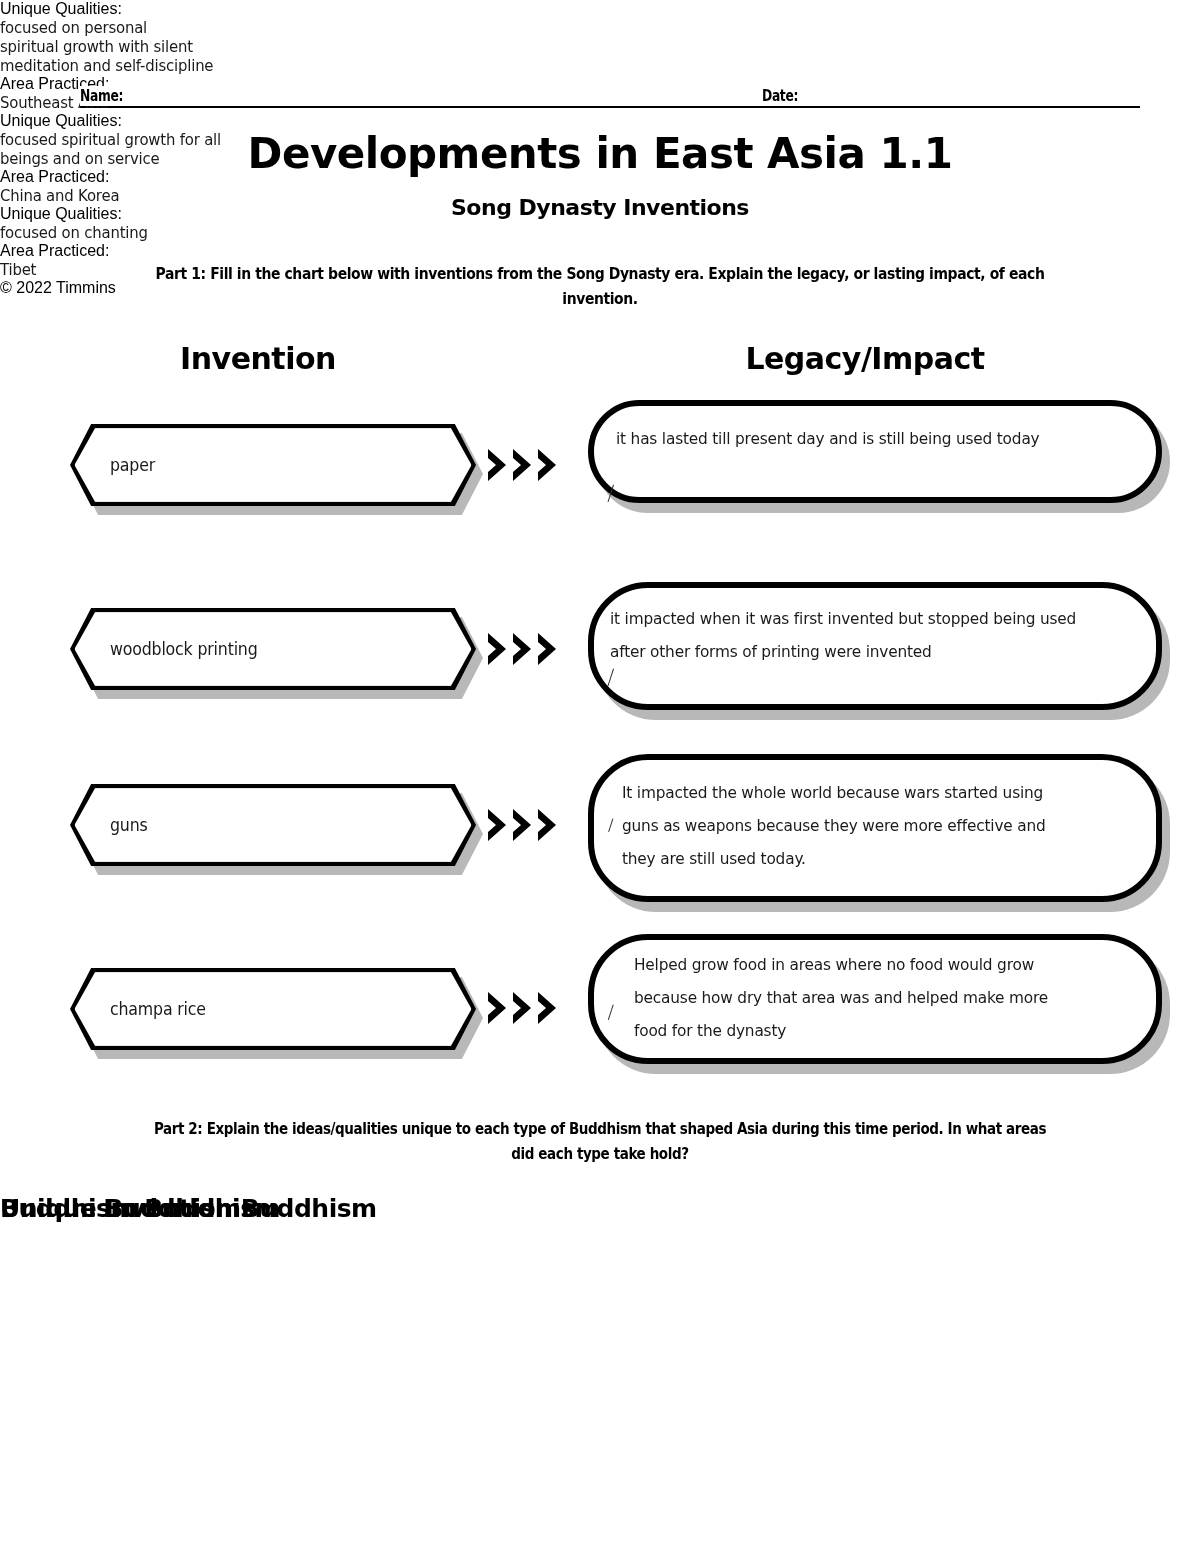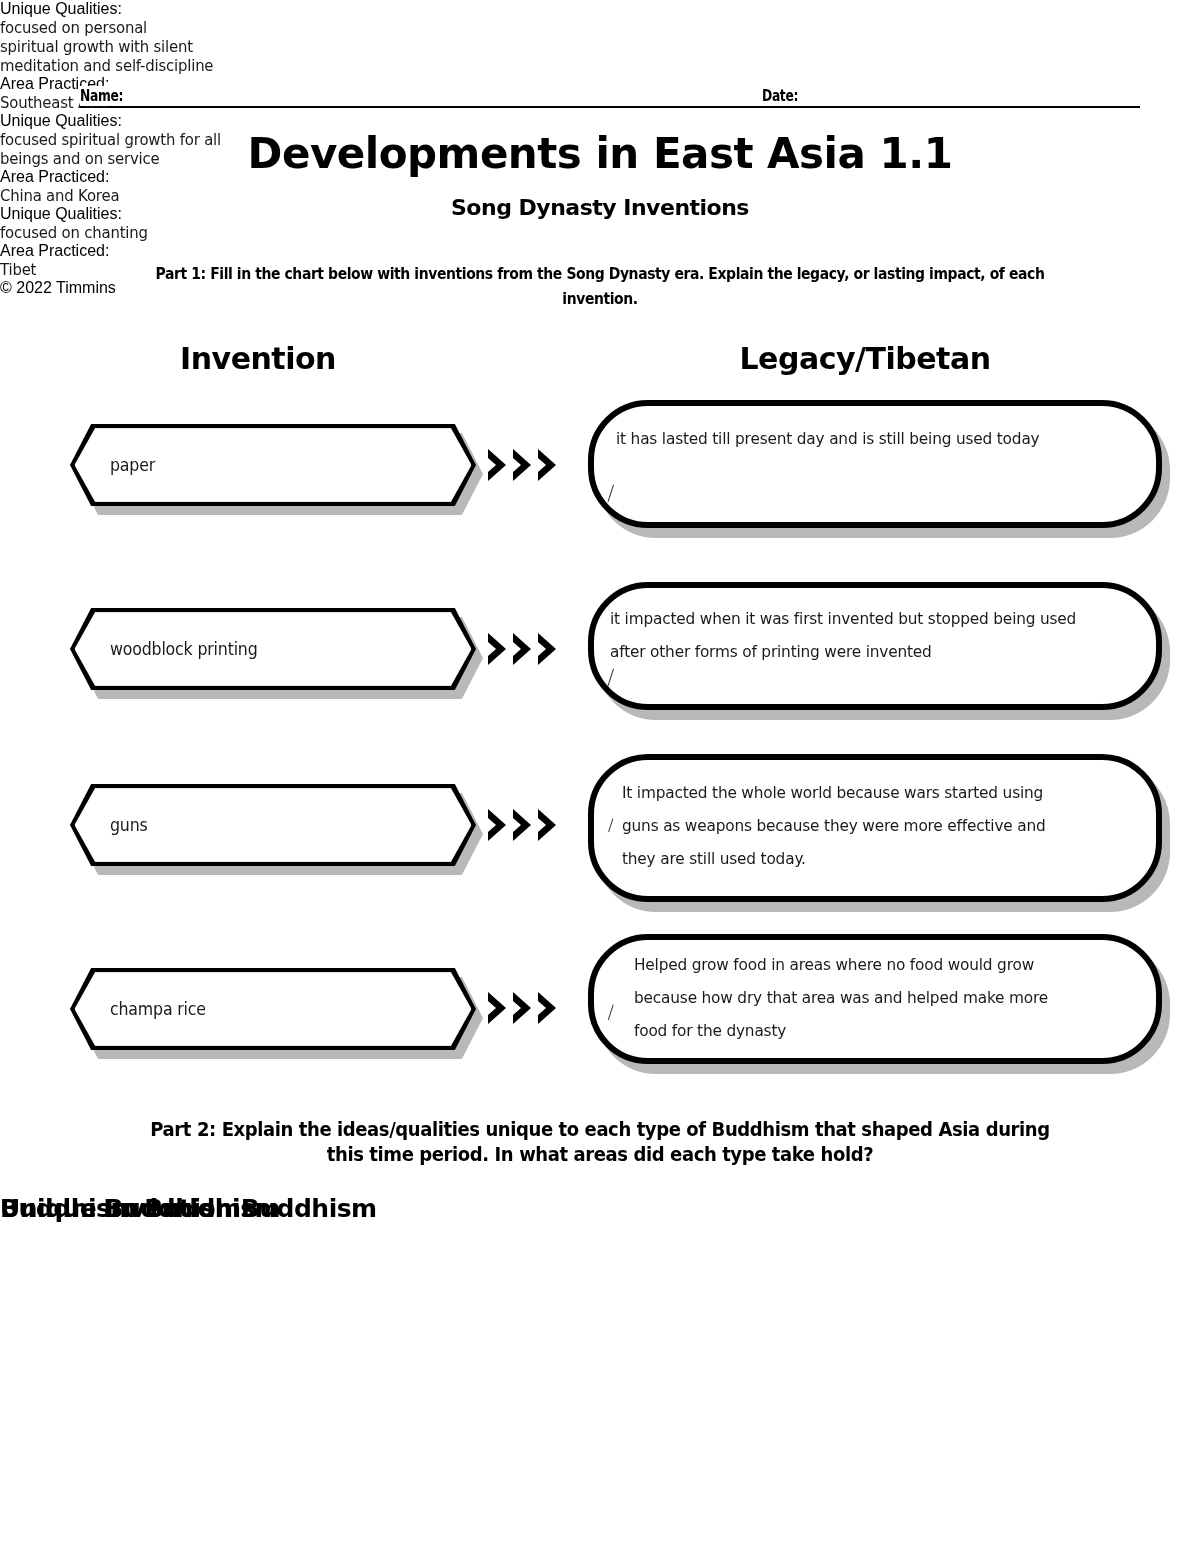--- a/index.html
+++ b/index.html
@@ -197,21 +197,21 @@
     border-left: 1.5px solid #333;
     transform: rotate(18deg);
   }
 
   
   #part2-instructions {
     position: absolute;
     left: 90px; top: 1117px;
     width: 1020px;
     text-align: center;
-    font-size: 20px;
+    font-size: 15px;
     line-height: 25px;
     font-family: "DejaVu Sans", sans-serif;
     font-weight: bold;
     letter-spacing: -0.45px;
   }
   #part2-instructions span { display: inline-block; transform: scaleX(0.90); transform-origin: center; }
 
   .b-header {
     position: absolute;
     font-size: 25px;
@@ -283,42 +283,42 @@
 </div>
 
 <div id="part1-instructions">
   <span>Part 1: Fill in the chart below with inventions from the Song Dynasty era. Explain the legacy, or lasting impact, of each invention.</span>
 </div>
 
 <div id="col-header-invention" class="col-header">
   <span class="display">Invention</span>
 </div>
 <div id="col-header-legacy" class="col-header">
-  <span class="display">Legacy/Tibetan</span>
+  <span class="display">Legacy/Impact</span>
 </div>
 
 <div class="row" id="row-0">
   <div class="hex-wrap">
     <div class="hex-shadow"></div>
     <div class="hex-shape"></div>
     <div class="hex-inner"></div>
     <div class="hex-label hand">paper</div>
   </div>
   <div class="chevrons">
     <svg class="chev" width="24" height="34" viewBox="0 0 24 34">
         <path d="M2 1 L20 17 L2 33 L2 24 L10 17 L2 10 Z" fill="#000"></path>
       </svg>
     <svg class="chev" width="24" height="34" viewBox="0 0 24 34">
         <path d="M2 1 L20 17 L2 33 L2 24 L10 17 L2 10 Z" fill="#000"></path>
       </svg>
     <svg class="chev" width="24" height="34" viewBox="0 0 24 34">
         <path d="M2 1 L20 17 L2 33 L2 24 L10 17 L2 10 Z" fill="#000"></path>
       </svg>
   </div>
-  <div class="pill-wrap" style="top:0px;height:128px;">
+  <div class="pill-wrap" style="top:0px;height:103px;">
     <div class="pill-shadow"></div>
     <div class="pill-shape"></div>
     <div class="pill-text hand">
       <div>it has lasted till present day and is still being used today</div>
     </div>
     <div class="pen-mark" style="top:86px;"></div>
   </div>
 </div>
 
 <div class="row" id="row-1">

